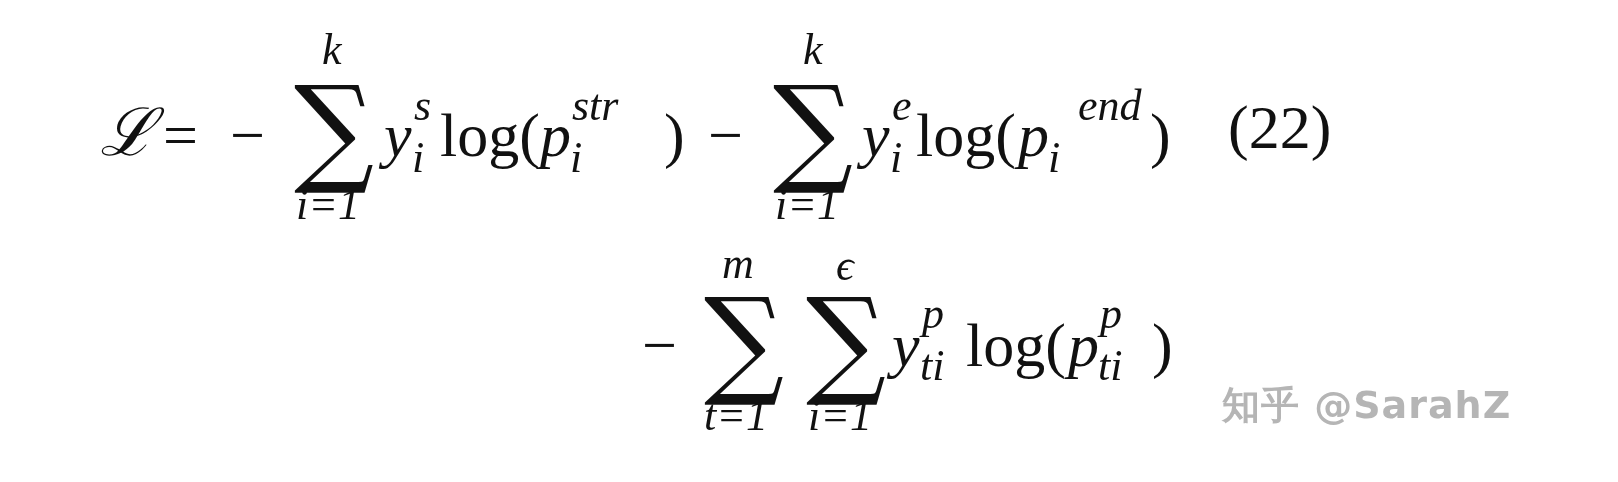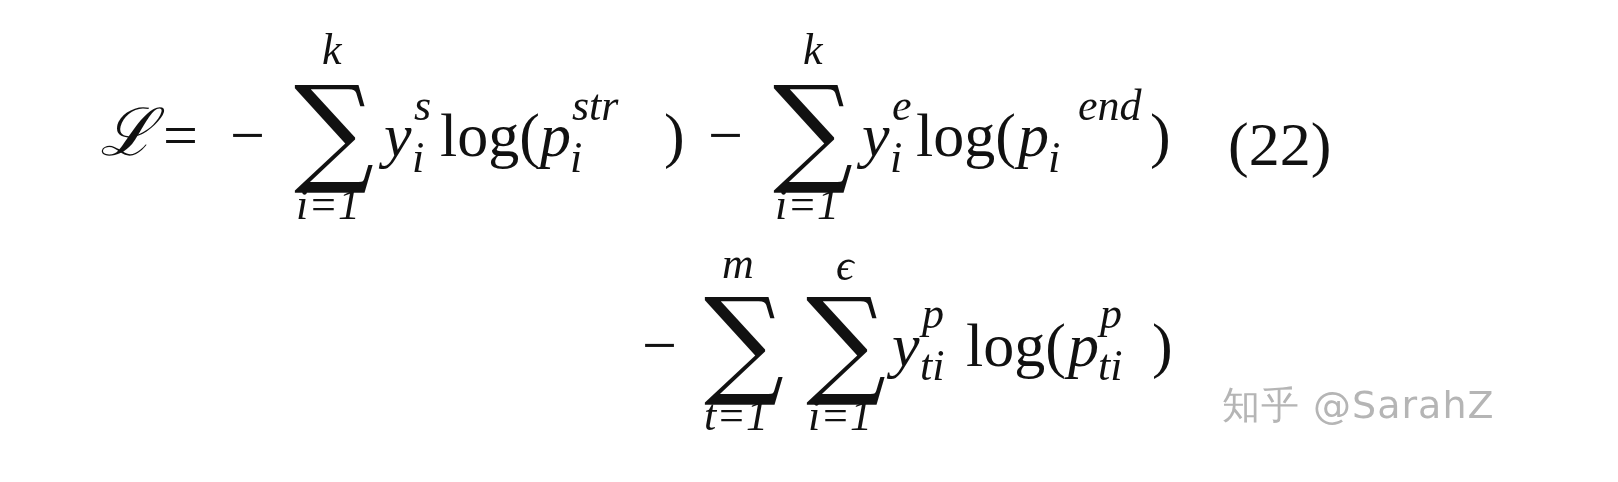--- a/index.html
+++ b/index.html
@@ -46,21 +46,21 @@
 
   <span class="abs big it" style="left:862px; top:104px;">y</span>
   <span class="abs sup" style="left:892px; top:84px;">e</span>
   <span class="abs sub" style="left:890px; top:136px;">i</span>
   <span class="abs big rm" style="left:916px; top:104px;">log(</span>
   <span class="abs big it" style="left:1018px; top:104px;">p</span>
   <span class="abs sup" style="left:1078px; top:84px;">end</span>
   <span class="abs sub" style="left:1048px; top:136px;">i</span>
   <span class="abs big rm" style="left:1150px; top:104px;">)</span>
 
-  <span class="abs big rm" style="left:1228px; top:113px;">(22)</span>
+  <span class="abs big rm" style="left:1228px; top:96px;">(22)</span>
 
   <span class="abs big rm" style="left:642px; top:314px;">−</span>
 
   <span class="abs lim it" style="left:722px; top:242px;">m</span>
   <span class="abs sigma" style="left:704px; top:282px;">∑</span>
   <span class="abs lim it" style="left:704px; top:394px;">t=1</span>
 
   <span class="abs lim it" style="left:836px; top:244px;">ϵ</span>
   <span class="abs sigma" style="left:806px; top:282px;">∑</span>
   <span class="abs lim it" style="left:808px; top:394px;">i=1</span>
@@ -68,13 +68,13 @@
   <span class="abs big it" style="left:892px; top:314px;">y</span>
   <span class="abs sup" style="left:922px; top:292px;">p</span>
   <span class="abs sub" style="left:920px; top:344px;">ti</span>
   <span class="abs big rm" style="left:966px; top:314px;">log(</span>
   <span class="abs big it" style="left:1068px; top:314px;">p</span>
   <span class="abs sup" style="left:1100px; top:292px;">p</span>
   <span class="abs sub" style="left:1098px; top:344px;">ti</span>
   <span class="abs big rm" style="left:1152px; top:314px;">)</span>
 </div>
 
-<span class="abs watermark" style="left:1222px; top:386px;">知乎 @SarahZ</span>
+<span class="abs watermark" style="left:1222px; top:386px;font-weight:bold;">知乎 @SarahZ</span>
 
 </body></html>

